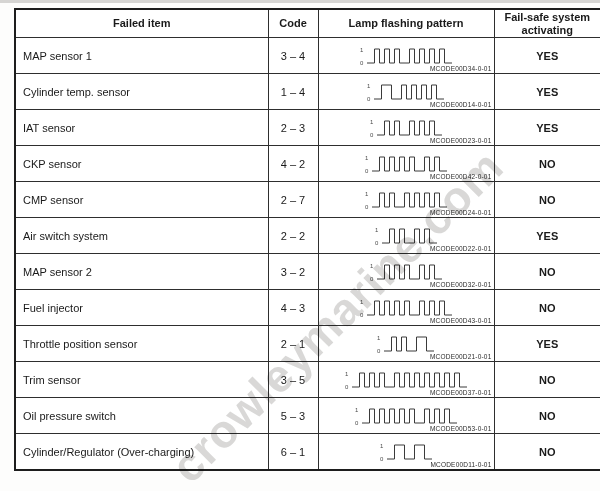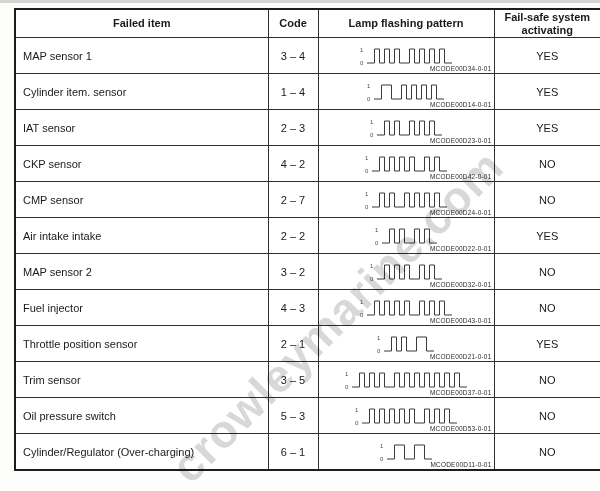--- a/index.html
+++ b/index.html
@@ -17,21 +17,21 @@
     border:2px solid #1d1d1d;background:#fff;
   }
   .fault-table th,.fault-table td{border:1px solid #2e2e2e;overflow:hidden;}
   .fault-table th{
     font-size:11px;font-weight:bold;text-align:center;
     height:24px;padding:1px 2px;line-height:1.15;
   }
   .fault-table td{height:35px;font-size:11px;padding:0;}
   td.item-cell{padding-left:7px;text-align:left;margin-left:27px;}
   td.code-cell{text-align:center;margin-left:25px;}
-  td.failsafe-cell{text-align:center;}
+  td.failsafe-cell{text-align:center;font-weight:bold;}
   td.pattern-cell{position:relative;text-align:center;vertical-align:middle;}
   svg.wave{display:inline-block;vertical-align:middle;margin-top:1px;}
   .wave polyline{fill:none;stroke:#3a3a3a;stroke-width:1;}
   .wf-label{font-size:6px;fill:#4a4a4a;font-family:"Liberation Sans",sans-serif;}
   .mcode{
     position:absolute;right:2px;bottom:1px;
     font-size:6.5px;letter-spacing:.2px;color:#2b2b2b;white-space:nowrap;
   }
   .watermark{
     position:absolute;left:160px;top:455px;
@@ -77,21 +77,21 @@
           </svg>
       <span class="mcode">MCODE00D34-0-01</span>
     </td>
     <td class="failsafe-cell">
       <span>YES</span>
     </td>
   </tr>
 
   <tr>
     <td class="item-cell">
-      <span>Cylinder item. sensor</span>
+      <span>Cylinder temp. sensor</span>
     </td>
     <td class="code-cell">
       <span>1 – 4</span>
     </td>
     <td class="pattern-cell">
       <svg class="wave" xmlns="http://www.w3.org/2000/svg" viewBox="0 0 80 22" width="80" height="22">
             <polyline points="8,18 15.5,18 15.5,4 25.5,4 25.5,18 35.5,18 35.5,4 40.5,4 40.5,18 45.5,18 45.5,4 50.5,4 50.5,18 55.5,18 55.5,4 60.5,4 60.5,18 65.5,18 65.5,4 70.5,4 70.5,18 78,18" stroke="#3a3a3a" fill="none"></polyline>
             <text x="1" y="7" class="wf-label">1</text>
             <text x="1" y="20" class="wf-label">0</text>
           </svg>
@@ -157,21 +157,21 @@
           </svg>
       <span class="mcode">MCODE00D24-0-01</span>
     </td>
     <td class="failsafe-cell">
       <span>NO</span>
     </td>
   </tr>
 
   <tr>
     <td class="item-cell">
-      <span>Air intake intake</span>
+      <span>Air switch system</span>
     </td>
     <td class="code-cell">
       <span>2 – 2</span>
     </td>
     <td class="pattern-cell">
       <svg class="wave" xmlns="http://www.w3.org/2000/svg" viewBox="0 0 65 22" width="65" height="22">
             <polyline points="8,18 15.5,18 15.5,4 20.5,4 20.5,18 25.5,18 25.5,4 30.5,4 30.5,18 40.5,18 40.5,4 45.5,4 45.5,18 50.5,18 50.5,4 55.5,4 55.5,18 63,18" stroke="#3a3a3a" fill="none"></polyline>
             <text x="1" y="7" class="wf-label">1</text>
             <text x="1" y="20" class="wf-label">0</text>
           </svg>

